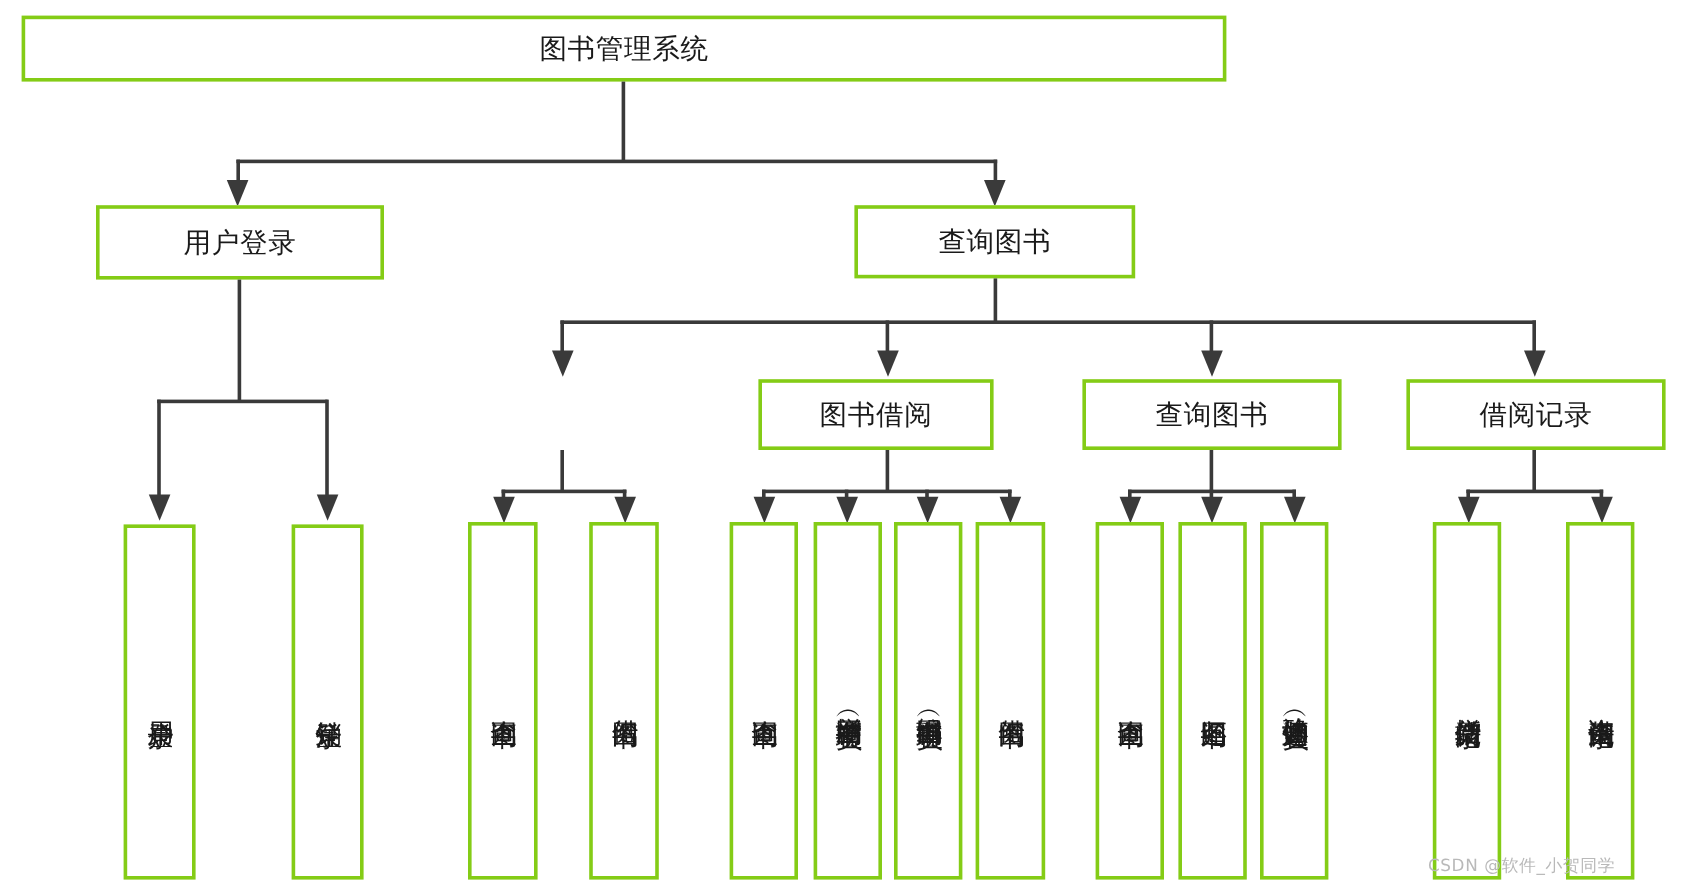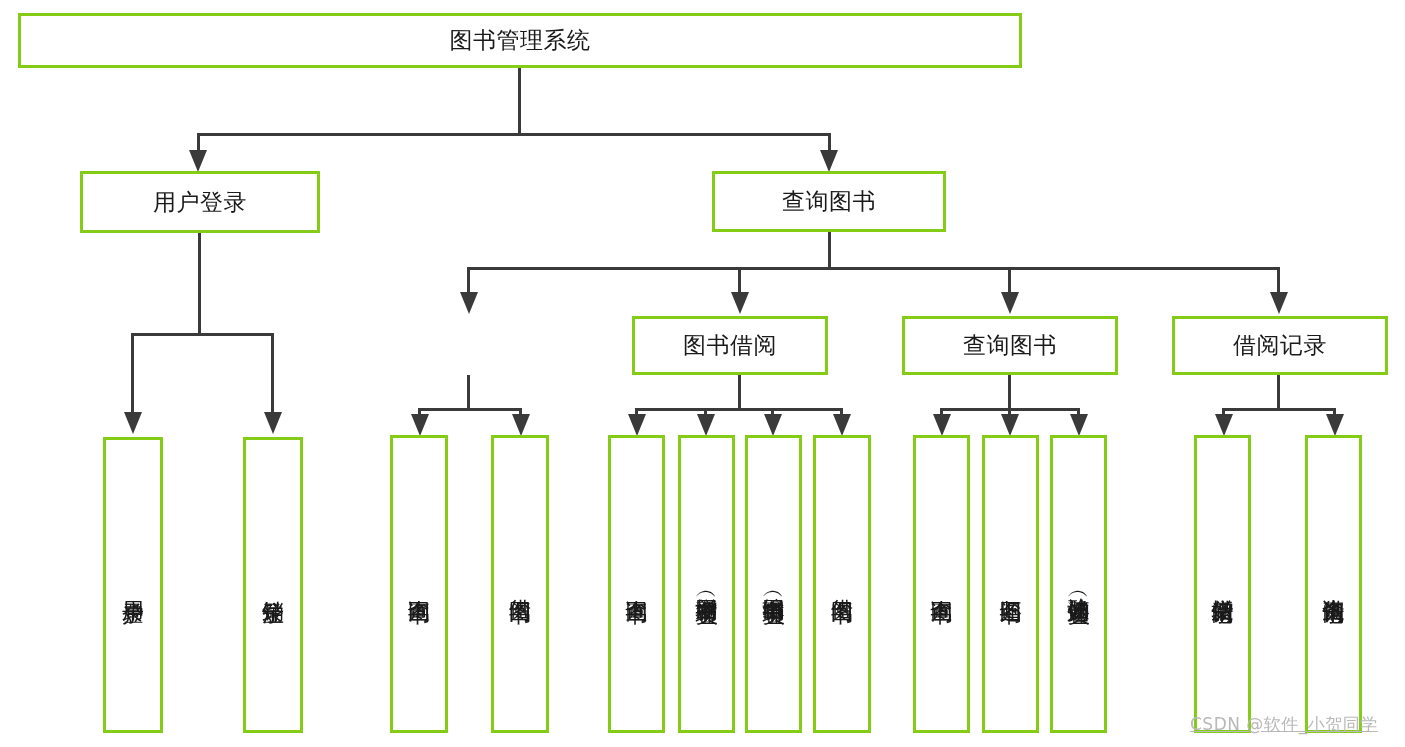--- a/index.html
+++ b/index.html
@@ -55,24 +55,23 @@
     position: absolute;
     width: 0;
     height: 0;
     border-left: 9px solid transparent;
     border-right: 9px solid transparent;
     border-top: 22px solid #3a3a3a;
   }
   .watermark {
     position: absolute;
     color: #b9b9b9;
-    font-size: 17px;
+    font-size: 14px;
     white-space: nowrap;
     letter-spacing: 0.5px;
-    text-decoration: underline;
   }
 </style>
 </head>
 <body>
 
 <div id="canvas">
 
   <div class="node horiz" style="left:18px; top:13px; width:1004px; height:55px;">
     <span>图书管理系统</span>
   </div>

